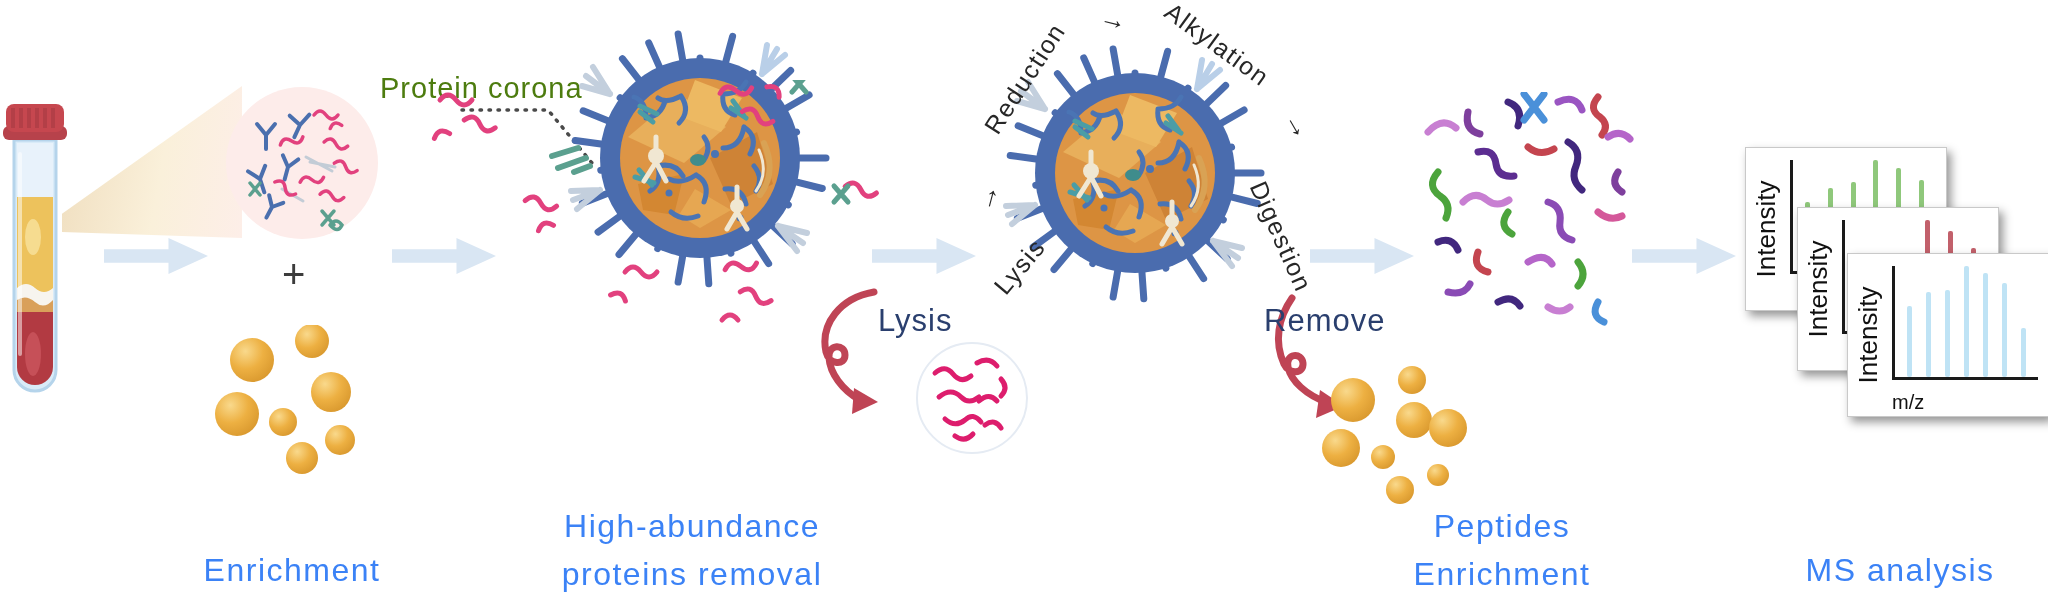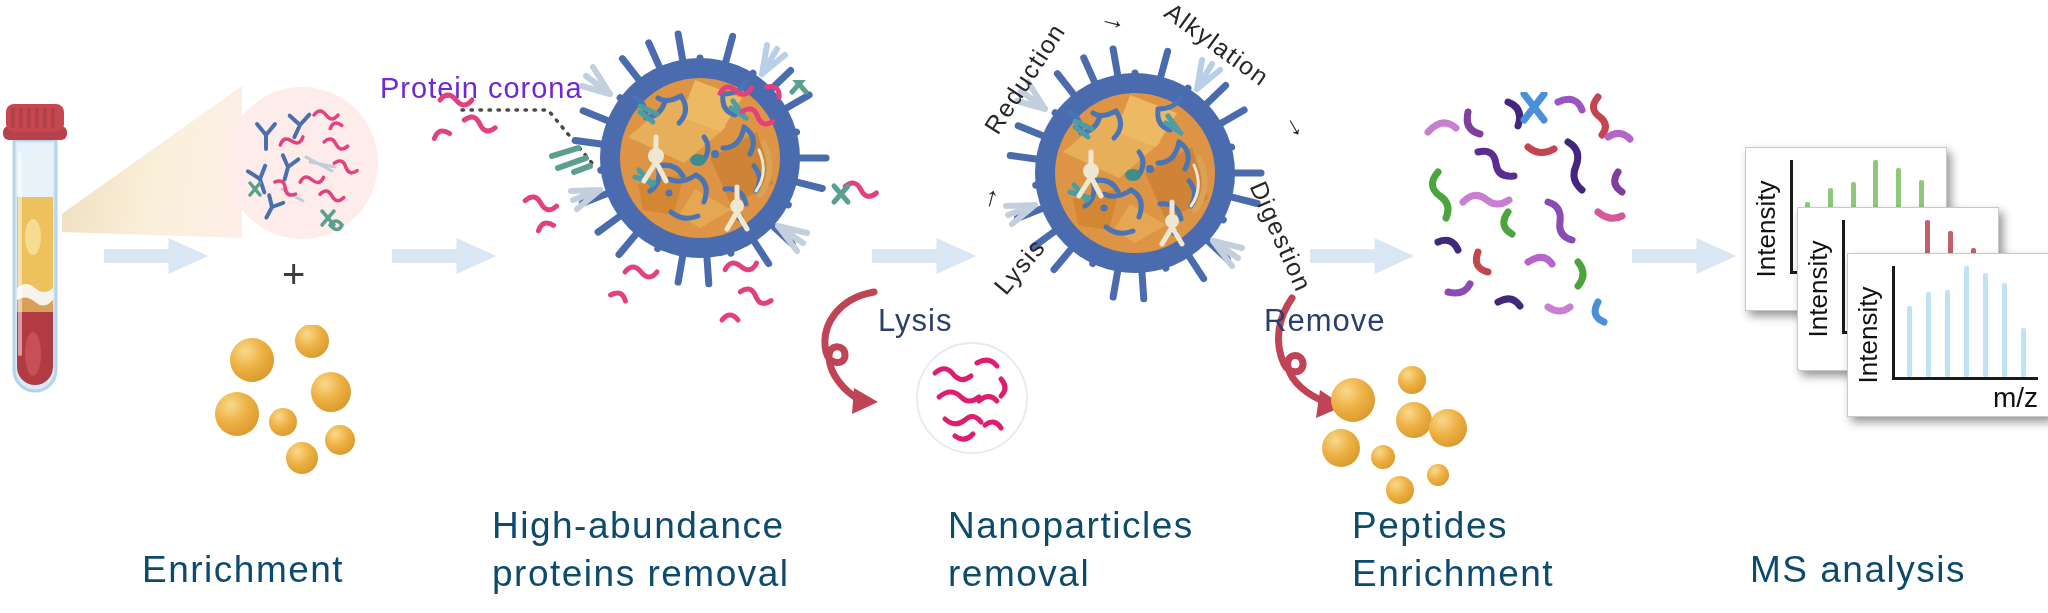--- a/index.html
+++ b/index.html
@@ -5,45 +5,45 @@
   html,body{margin:0;padding:0;background:#ffffff;}
   .canvas{position:relative;width:2048px;height:613px;background:#ffffff;overflow:hidden;
           font-family:"Liberation Sans", sans-serif;}
   .abs{position:absolute;}
 
   
   .flow-arrow{width:104px;height:36px;background:#d9e6f3;
     clip-path:polygon(0 31%,62% 31%,62% 0,100% 50%,62% 100%,62% 69%,0 69%);}
 
   
-  .step-label{color:#0c4a6e;font-size:37px;letter-spacing:1.5px;line-height:48px;
-    text-align:left;white-space:nowrap;}
+  .step-label{color:#3b82f6;font-size:32px;letter-spacing:1.5px;line-height:48px;
+    text-align:center;white-space:nowrap;}
   .step-label span{display:block;}
 
   
   .annot-navy{color:#2a3f6e;font-size:31px;letter-spacing:1px;white-space:nowrap;}
-  .annot-dark{color:#6d28d9;font-size:29px;letter-spacing:1px;white-space:nowrap;}
+  .annot-dark{color:#4d7c0f;font-size:29px;letter-spacing:1px;white-space:nowrap;}
 
   
   .proc{color:#272727;font-size:25px;letter-spacing:1.5px;white-space:nowrap;transform-origin:center;}
   .proc-arrow{color:#272727;font-size:27px;transform-origin:center;}
 
   .plus{color:#3c3c3c;font-size:40px;font-weight:400;}
 
   
   .ms-card{position:absolute;width:200px;height:162px;background:#ffffff;
     border:1px solid #c9c9c9;box-shadow:4px 5px 9px rgba(0,0,0,0.42);}
   .ms-ylab{position:absolute;top:50%;left:20px;transform:translate(-50%,-50%) rotate(-90deg);
     font-size:26px;color:#111;white-space:nowrap;}
   .ms-plot{position:absolute;left:44px;top:12px;right:10px;bottom:36px;
     border-left:3px solid #1a1a1a;border-bottom:3px solid #1a1a1a;
     display:flex;align-items:flex-end;justify-content:space-between;padding:0 12px;}
   .ms-plot .bar{width:5px;border-radius:2px;}
-  .ms-xlab{position:absolute;bottom:2px;left:44px;right:10px;text-align:right;
-    font-size:28px;color:#111;}
+  .ms-xlab{position:absolute;bottom:2px;left:44px;right:10px;text-align:left;
+    font-size:20px;color:#111;}
 
   
   .cone{left:62px;top:86px;width:180px;height:152px;
     background:linear-gradient(100deg,#efddbd,#faf0da 55%,#fdeee8);
     clip-path:polygon(0 84%,100% 0,100% 100%,0 96%);}
 </style>
 </head>
 <body>
 
 <div class="canvas">
@@ -374,24 +374,20 @@
   </div>
 
   <div class="abs step-label" style="left:142px;top:546px;width:300px">
     <span>Enrichment</span>
     <span></span>
   </div>
   <div class="abs step-label" style="left:492px;top:502px;width:400px">
     <span>High-abundance</span>
     <span>proteins removal</span>
   </div>
-  <div class="abs step-label" style="left:948px;top:502px;width:400px">
-    <span>Nanoparticles</span>
-    <span>removal</span>
-  </div>
   <div class="abs step-label" style="left:1352px;top:502px;width:300px">
     <span>Peptides</span>
     <span>Enrichment</span>
   </div>
   <div class="abs step-label" style="left:1750px;top:546px;width:300px">
     <span>MS analysis</span>
     <span></span>
   </div>
 
 </div>

